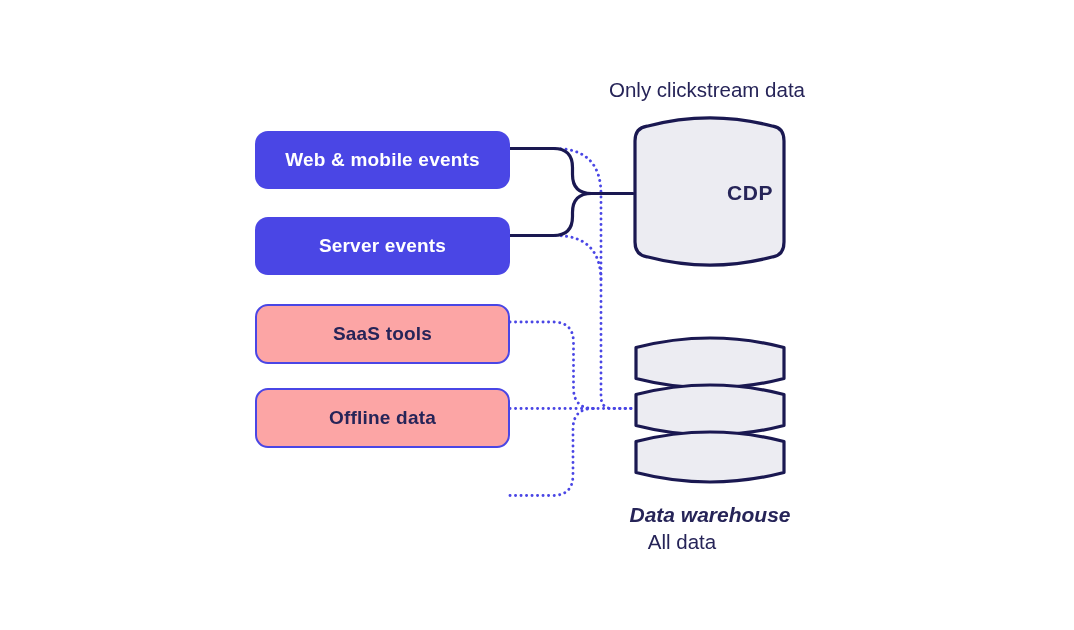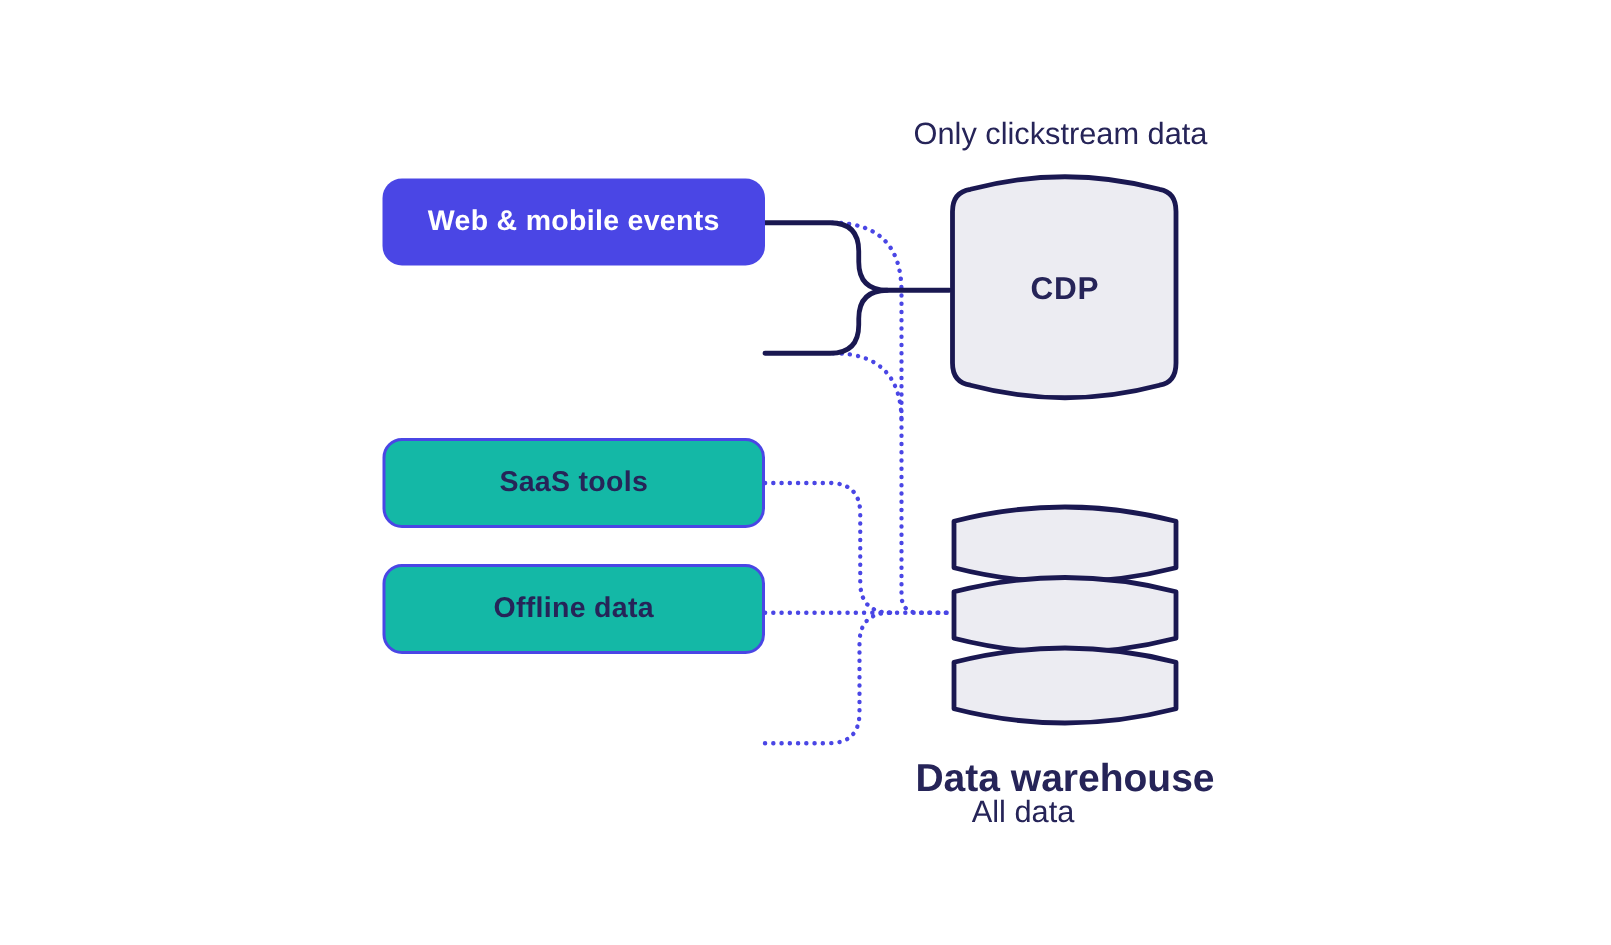--- a/index.html
+++ b/index.html
@@ -22,30 +22,31 @@
   }
   .box {
     position: absolute;
     left: 255px;
     width: 255px;
     display: flex;
     align-items: center;
     justify-content: center;
     box-sizing: border-box;
     border-radius: 13px;
+    margin-top: 12px;
   }
   .box.filled {
     background: #4a46e5;
     height: 58px;
   }
   .box.filled .box-label {
     color: #ffffff;
   }
   .box.outline {
-    background: #14b8a6;
+    background: #fca5a5;
     border: 2.5px solid #4a46e5;
     height: 60px;
   }
   .box.outline .box-label {
     color: #262458;
   }
   .box-label {
     font-size: 19px;
     font-weight: 600;
     letter-spacing: 0.2px;
@@ -56,27 +57,29 @@
     text-align: right;
     color: #262458;
     white-space: nowrap;
     transform: translateX(-50%);
   }
   .caption.regular {
     font-size: 20.5px;
     font-weight: 400;
   }
   .caption.bold {
-    font-size: 26px;
+    font-size: 21px;
     font-weight: 700;
+    font-style: italic;
   }
   .cdp-text {
     font-size: 21px;
     font-weight: 700;
     letter-spacing: 0.5px;
+    margin-left: 40px;
   }
   svg .shape {
     fill: #ececf2;
     stroke: #1a1851;
     stroke-width: 3.2;
     stroke-linejoin: round;
   }
   svg .solid-line {
     fill: none;
     stroke: #1a1851;
@@ -116,20 +119,23 @@
   </svg>
 
   <div class="caption regular" style="left:707px; top:78px;">Only clickstream data</div>
 
   <div class="caption cdp-text" style="left:710px; top:181px;">CDP</div>
 
   <div class="box filled" style="top:119px;">
     <span class="box-label">Web &amp; mobile events</span>
   </div>
 
+  <div class="box filled" style="top:205px;">
+    <span class="box-label">Server events</span>
+  </div>
 
   <div class="box outline" style="top:292px;">
     <span class="box-label">SaaS tools</span>
   </div>
 
   <div class="box outline" style="top:376px;">
     <span class="box-label">Offline data</span>
   </div>
 
 

